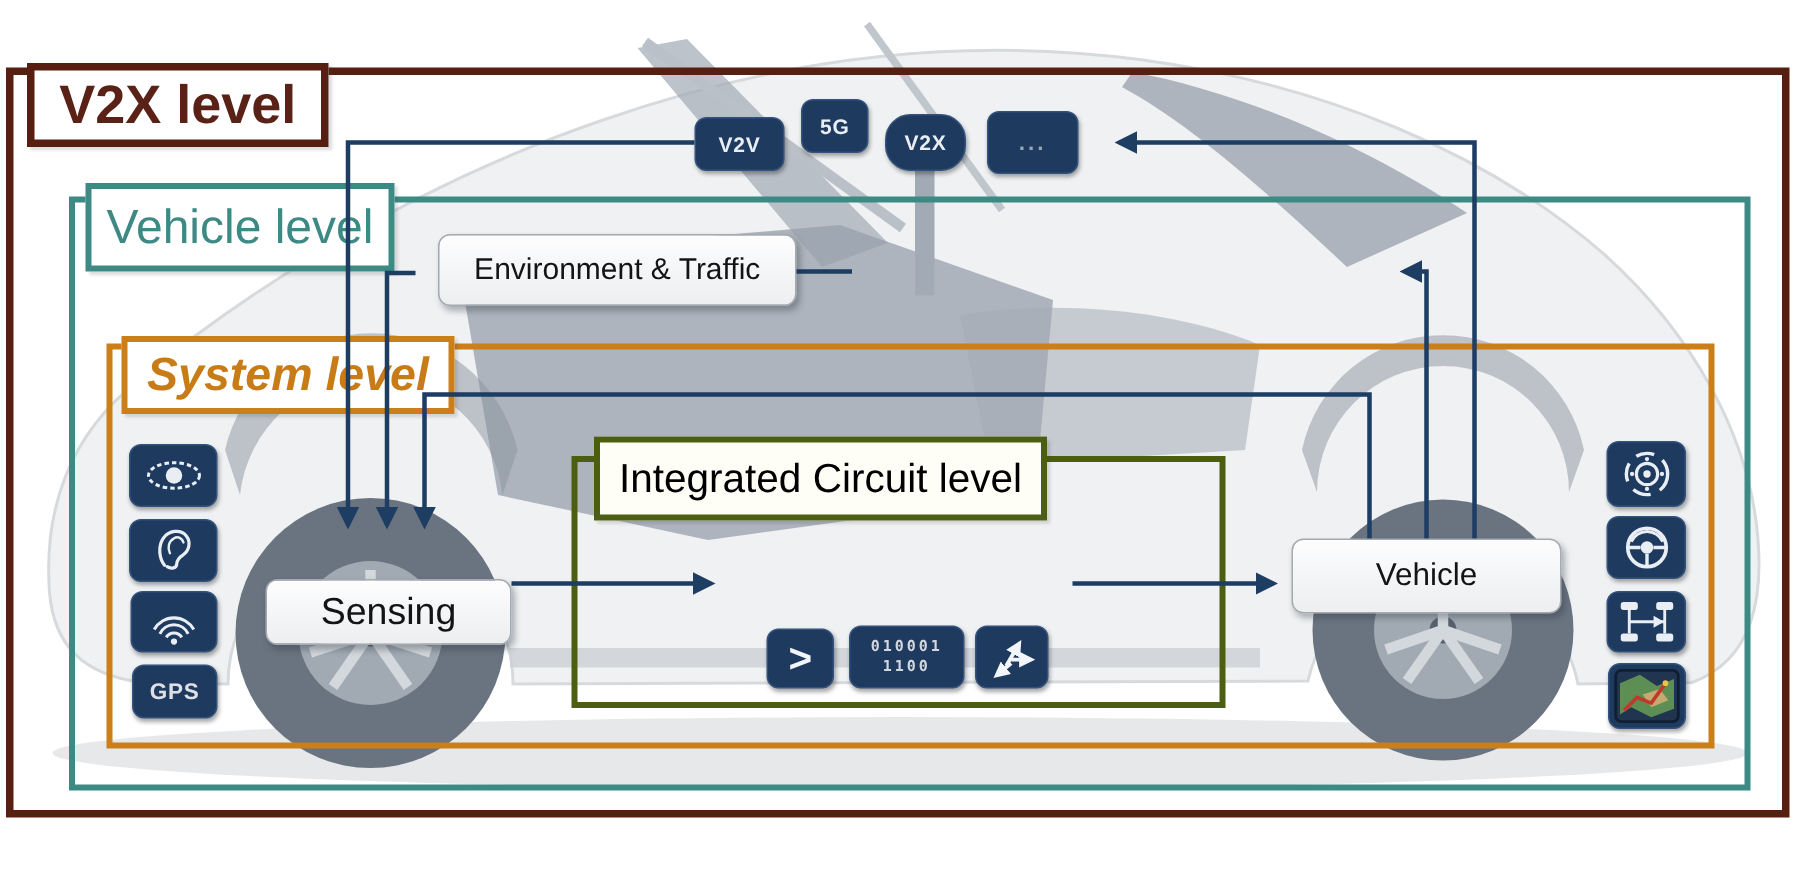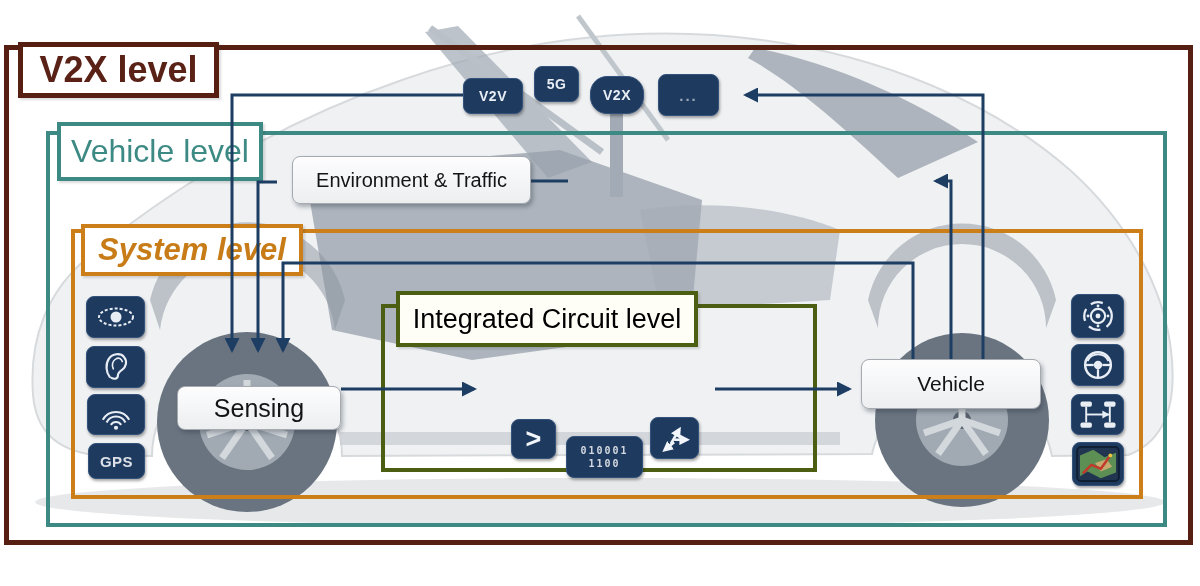--- a/index.html
+++ b/index.html
@@ -199,21 +199,21 @@
       <polygon points="4,10 18,4 30,12 42,7 42,28 26,34 12,27 4,32" fill="#5d8f55"></polygon>
       <polygon points="20,18 32,14 38,22 26,27" fill="#c4aa6e"></polygon>
       <polyline points="7,29 16,20 26,24 36,10" fill="none" stroke="#c0392b" stroke-width="2.6"></polyline>
       <circle cx="36" cy="10" r="2" fill="#e8c542"></circle>
     </svg>
   </div>
 
   <div class="chip" style="left:511px;top:419px;width:45px;height:40px;">
     <span class="gt-label">&gt;</span>
   </div>
-  <div class="chip" style="left:566px;top:436px;width:77px;height:42px;">
+  <div class="chip" style="left:566px;top:417px;width:77px;height:42px;">
     <span class="bin-line">010001</span>
     <span class="bin-line">1100</span>
   </div>
   <div class="chip" style="left:650px;top:417px;width:49px;height:42px;">
     <svg width="40" height="34" viewBox="0 0 44 40">
       <defs>
         <marker id="warr" viewBox="0 0 10 10" refX="7" refY="5" markerWidth="4.2" markerHeight="4.2" orient="auto">
           <path d="M0,0 L10,5 L0,10 z" fill="#f2f5f9"></path>
         </marker>
       </defs>

